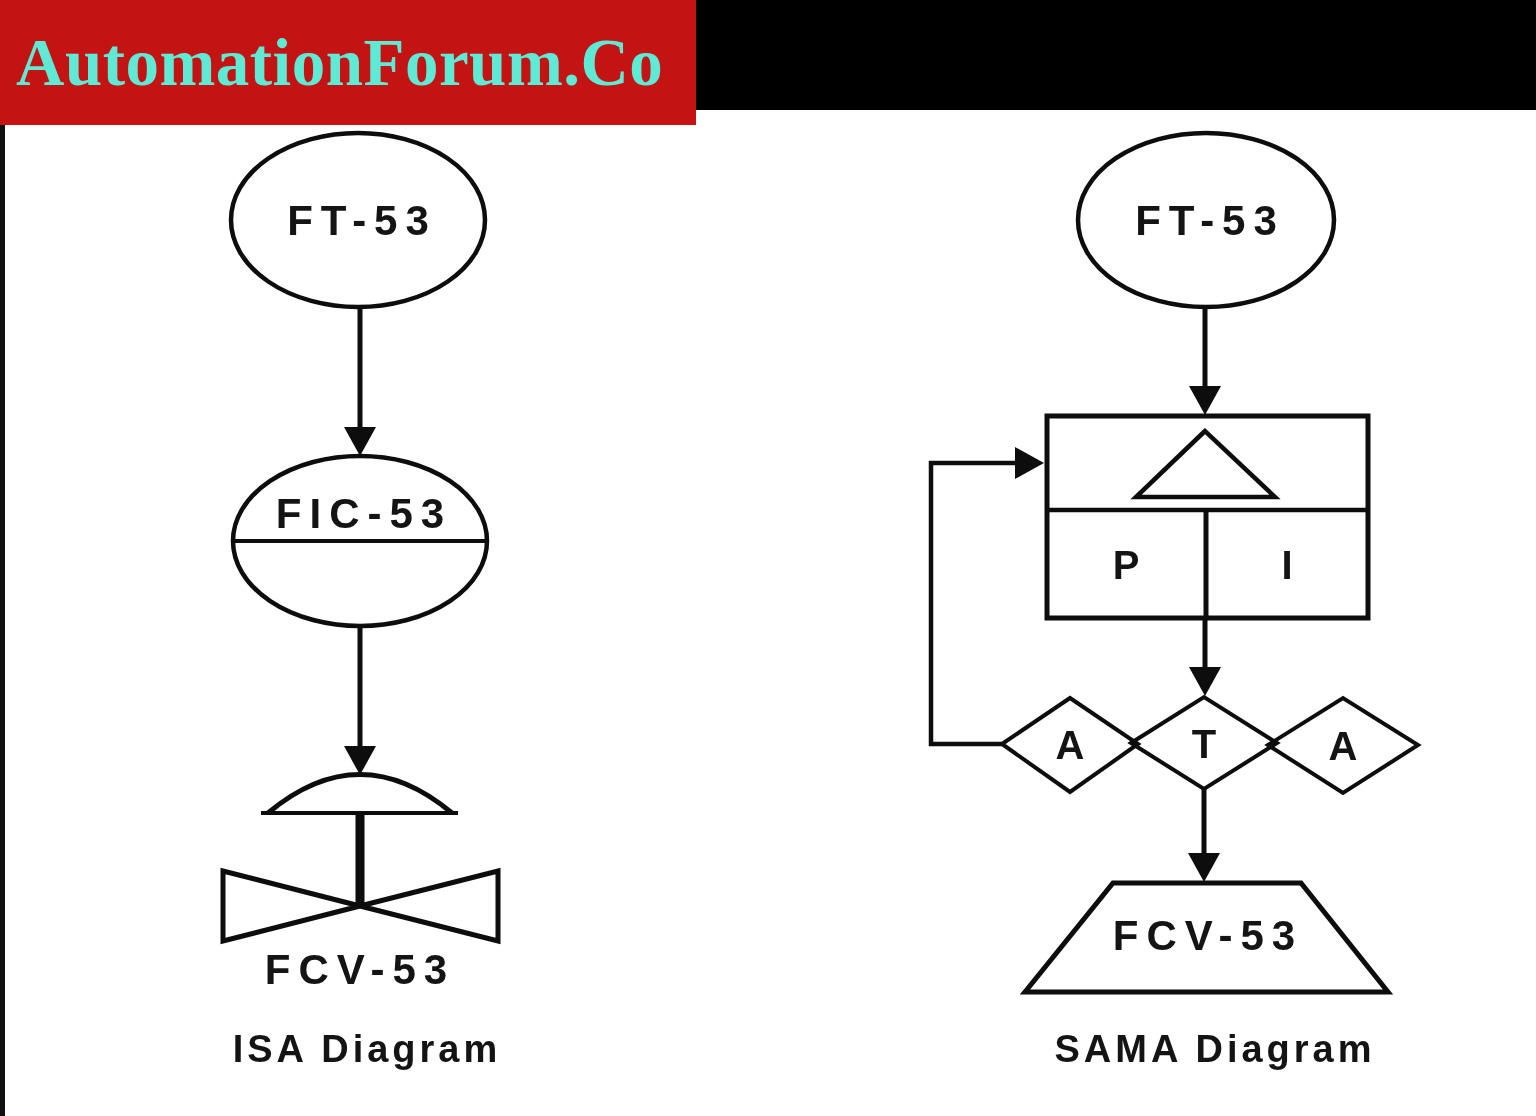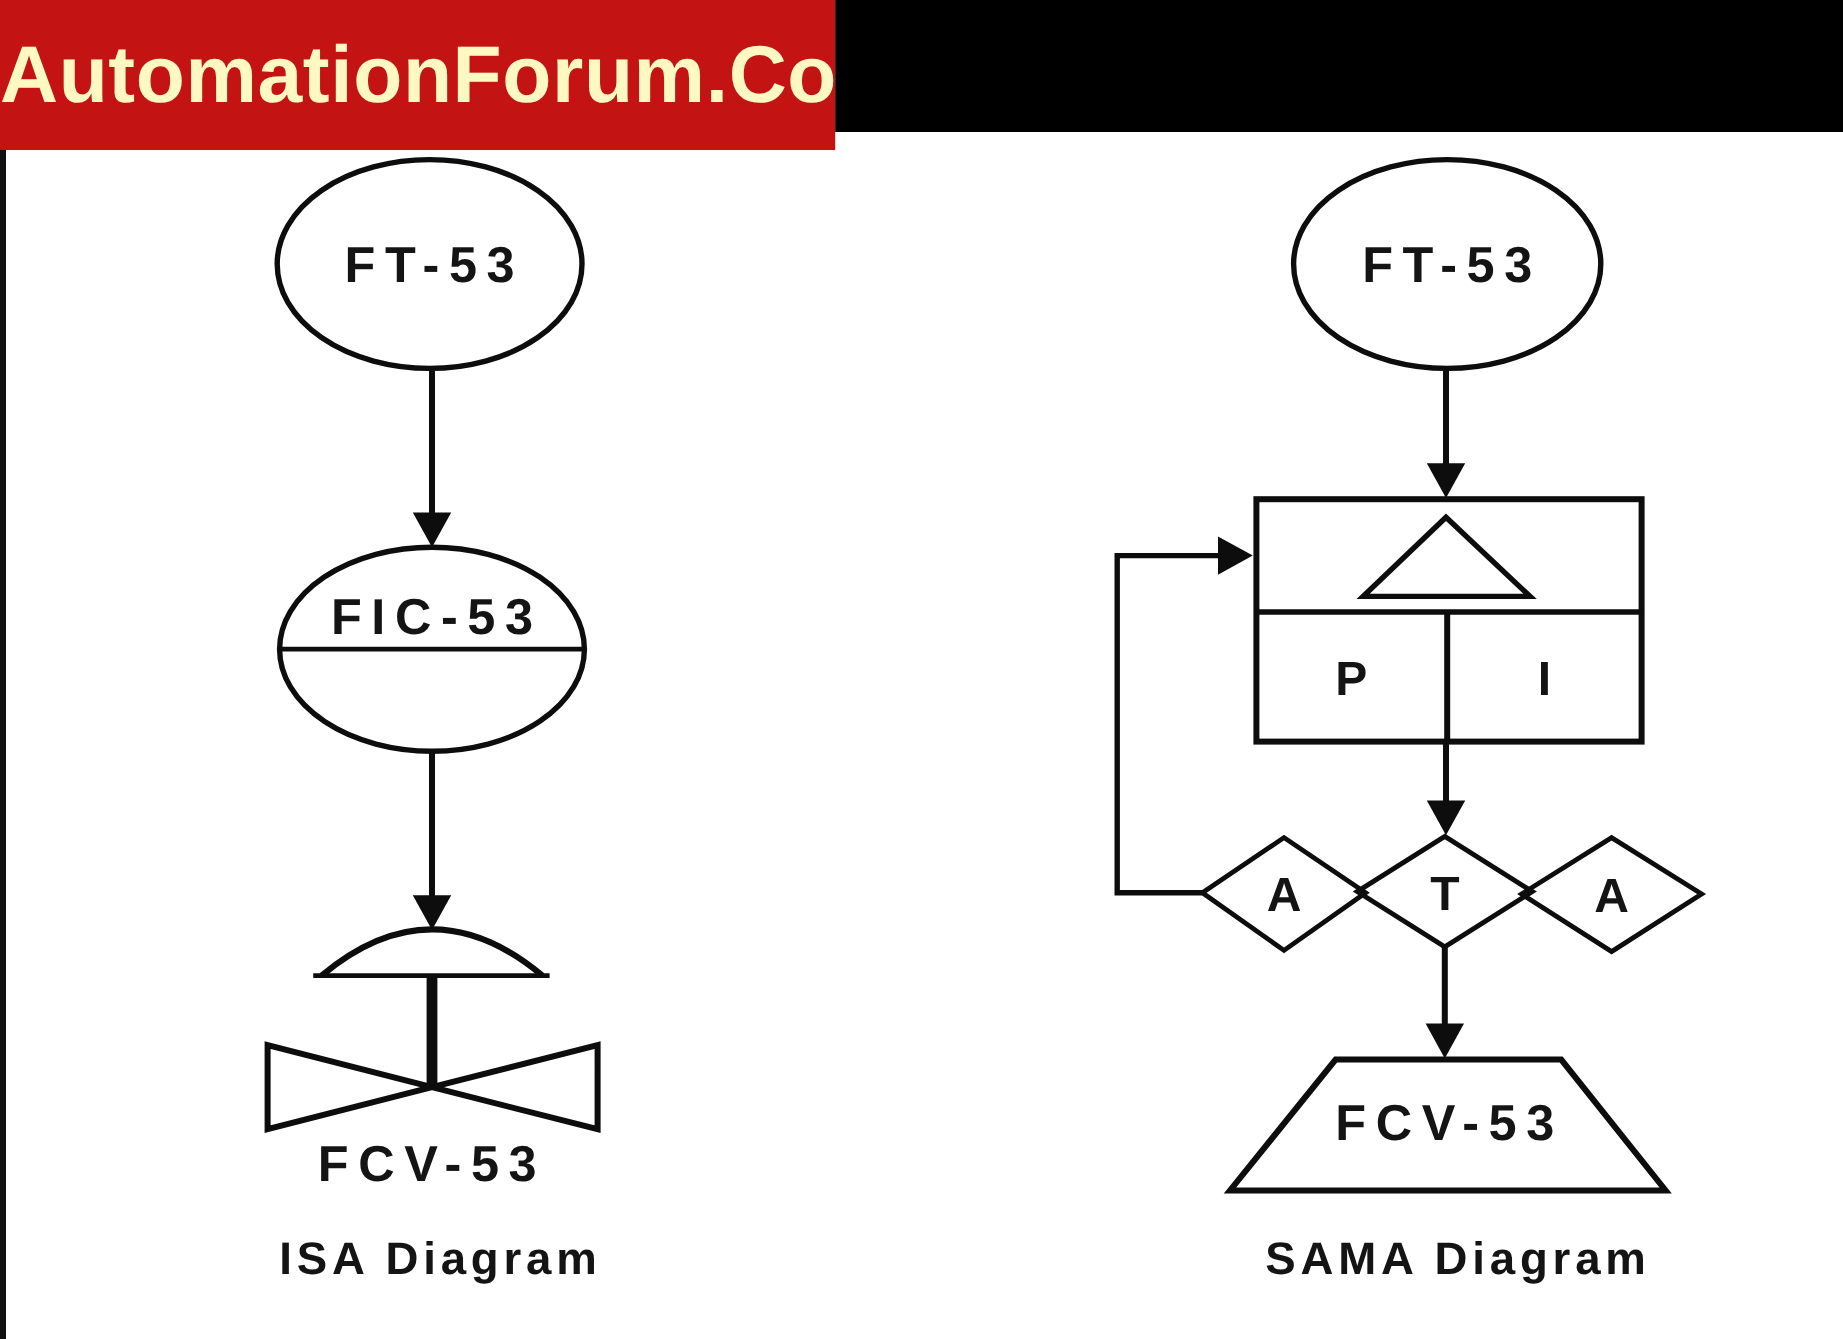--- a/index.html
+++ b/index.html
@@ -9,24 +9,25 @@
     background:#ffffff;
     overflow:hidden;
     font-family:"Liberation Sans", sans-serif;
   }
   .banner{
     position:absolute;left:0;top:0;width:696px;height:125px;
     background:#c41313;
     display:flex;align-items:center;
   }
   .banner .logo{
-    color:#fef9c3;
-    font-family:Liberation Sans, sans-serif;
+    color:#5eead4;
+    font-family:Liberation Serif, serif;
     font-weight:bold;
     font-size:67px;
+    padding-left:16px;
     white-space:nowrap;
     letter-spacing:0.5px;
   }
   .topbar{
     position:absolute;left:696px;top:0;width:840px;height:110px;
     background:#000000;
   }
   .left-border{
     position:absolute;left:0;top:125px;width:5px;height:991px;
     background:#111111;

